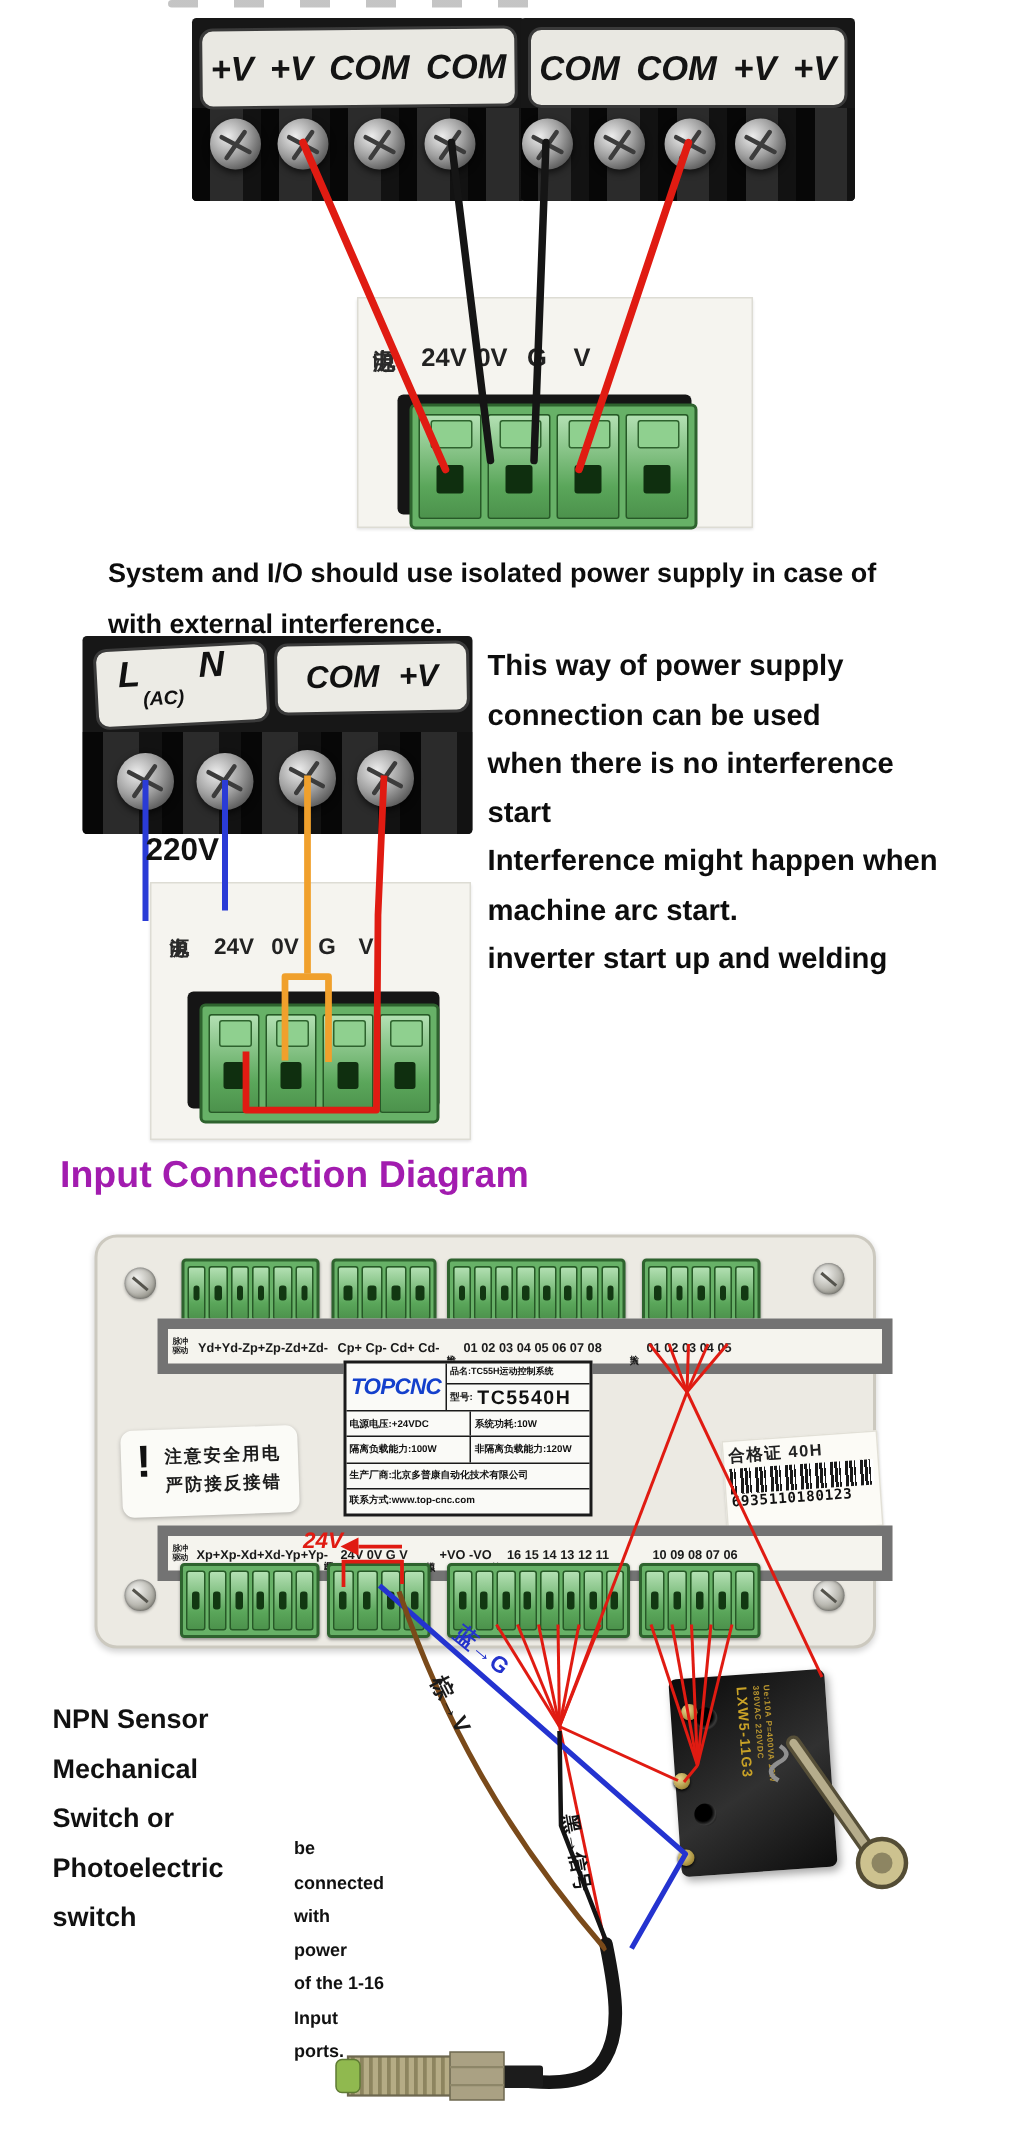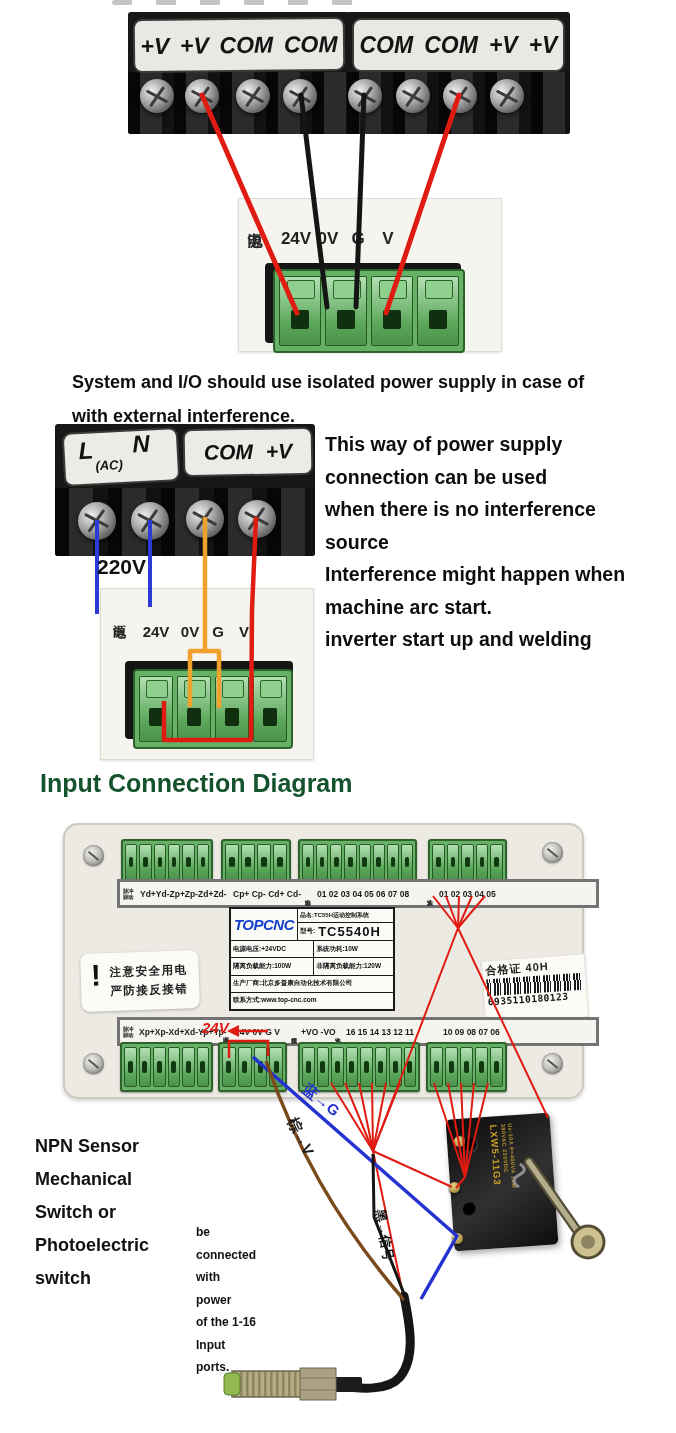--- a/index.html
+++ b/index.html
@@ -32,29 +32,29 @@
   .gpin{flex:1;background:linear-gradient(180deg,#b3e0b3,#5aa65a 70%,#4c924c);
     border:1px solid #275927;border-radius:2px;position:relative;}
   .gpin::after{content:"";position:absolute;left:28%;top:34%;width:44%;height:32%;
     background:#123812;border-radius:2px;}
   .bigpin::before{content:"";position:absolute;left:18%;top:5%;width:64%;height:24%;
     background:#8fd08f;border:1px solid #2e632e;border-radius:2px;}
   .bigpin::after{top:48%;height:28%;background:#0f2f0f;}
   
   .bold-note{position:absolute;font:700 18px/34px "Liberation Sans",sans-serif;color:#0d0d0d;}
   .rline{font:700 19.5px/32.5px "Liberation Sans",sans-serif;color:#0d0d0d;}
-  .heading{position:absolute;font:700 25px "Liberation Sans",sans-serif;color:#14532d;}
+  .heading{position:absolute;font:700 25px "Liberation Sans",sans-serif;color:#a21caf;}
   
   .board{position:absolute;left:63px;top:823px;width:517px;height:272px;background:#eceae3;
     border:2px solid #ccc9bf;border-radius:15px;box-shadow:0 2px 4px rgba(0,0,0,.18);}
   .bscrew{position:absolute;width:21px;height:21px;border-radius:50%;
     background:radial-gradient(circle at 38% 35%,#f3f3f0,#bbbab3 50%,#8a897f 80%,#6f6e66);
     box-shadow:inset 0 0 2px #555,0 1px 2px rgba(0,0,0,.3);}
   .bscrew::after{content:"";position:absolute;left:18%;top:46%;width:64%;height:9%;background:#55544d;transform:rotate(40deg);}
-  .strip{position:absolute;left:52px;width:476px;height:23px;background:#f5f4ee;border:3px solid #737373;text-align:center;}
+  .strip{position:absolute;left:40px;width:476px;height:23px;background:#f5f4ee;border:7px solid #737373;text-align:center;}
   .st{position:absolute;top:50%;transform:translateY(-50%);white-space:nowrap;
     font:700 8.5px "Liberation Sans",sans-serif;color:#1a1a1a;}
   .scn{position:absolute;top:50%;transform:translateY(-50%);writing-mode:vertical-rl;
     text-orientation:upright;font-size:6px;line-height:7px;font-weight:700;color:#1a1a1a;}
   .tag{position:absolute;left:3px;top:50%;transform:translateY(-50%);display:flex;
     flex-direction:column;font-size:5.5px;line-height:6px;font-weight:700;color:#1a1a1a;letter-spacing:-0.5px;}
   
   .np{position:absolute;left:164px;top:82px;width:162px;height:100px;background:#fafaf7;
     border:2px solid #1a1a1a;display:flex;flex-direction:column;color:#111;}
   .np-r1{display:flex;border-bottom:1px solid #1a1a1a;height:31px;}
@@ -188,21 +188,21 @@
         <div class="gpin bigpin"></div>
         <div class="gpin bigpin"></div>
         <div class="gpin bigpin"></div>
       </div>
   </div>
 
   <div style="position:absolute;left:325px;top:428px;width:345px">
     <div class="rline">This way of power supply</div>
     <div class="rline">connection can be used</div>
     <div class="rline">when there is no interference</div>
-    <div class="rline">source</div>
+    <div class="rline">start</div>
     <div class="rline">Interference might happen when</div>
     <div class="rline">machine arc start.</div>
     <div class="rline">inverter start up and welding</div>
   </div>
 
   <div class="heading" style="left:40px;top:769px">Input Connection Diagram</div>
 
   <div class="board">
     <div class="bscrew" style="left:18px;top:20px"></div>
     <div class="bscrew" style="left:477px;top:17px"></div>

